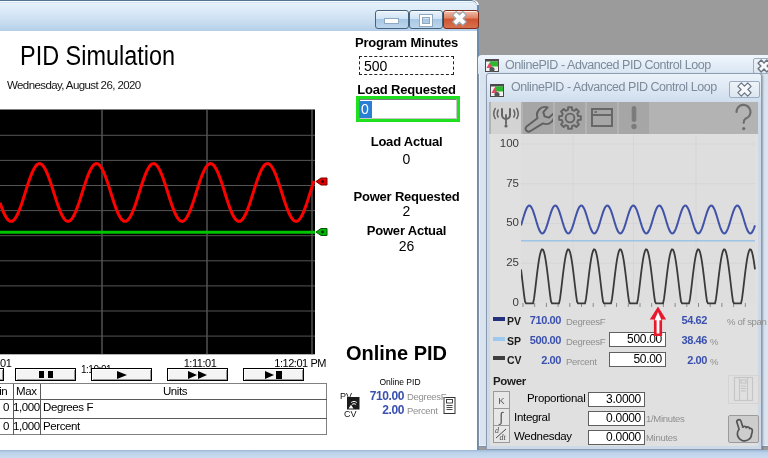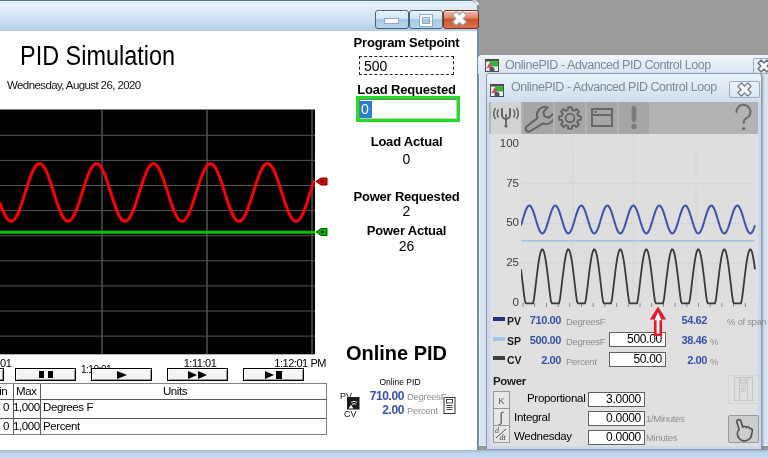--- a/index.html
+++ b/index.html
@@ -166,21 +166,21 @@
   <div class="tcell" style="left:45px;top:1px;">Max</div>
   <div class="tcell ctr" style="left:69px;top:1px;width:270px;">Units</div>
   <div class="tcell rt" style="left:0px;top:17px;width:38px;">0</div>
   <div class="tcell rt" style="left:0px;top:36px;width:38px;">0</div>
   <div class="tcell rt" style="left:42px;top:17px;width:25px;">1,000</div>
   <div class="tcell rt" style="left:42px;top:36px;width:25px;">1,000</div>
   <div class="tcell" style="left:72px;top:17px;">Degrees F</div>
   <div class="tcell" style="left:72px;top:36px;">Percent</div>
 </div>
 
-<div class="abs ctr lab" style="left:330px;top:35px;width:153px;">Program Setpoint</div>
+<div class="abs ctr lab" style="left:330px;top:35px;width:153px;">Program Minutes</div>
 <div class="abs" id="dashed">500</div>
 <div class="abs ctr lab" style="left:330px;top:82px;width:153px;">Load Requested</div>
 <div class="abs" id="greenbox">
     <div id="greeninner"><span>0</span></div>
   </div>
 <div class="abs ctr lab" style="left:330px;top:134px;width:153px;">Load Actual</div>
 <div class="abs ctr" style="left:330px;top:151px;width:153px;font-size:14px;">0</div>
 <div class="abs ctr lab" style="left:330px;top:189px;width:153px;">Power Requested</div>
 <div class="abs ctr" style="left:330px;top:203px;width:153px;font-size:14px;">2</div>
 <div class="abs ctr lab" style="left:330px;top:223px;width:153px;">Power Actual</div>

